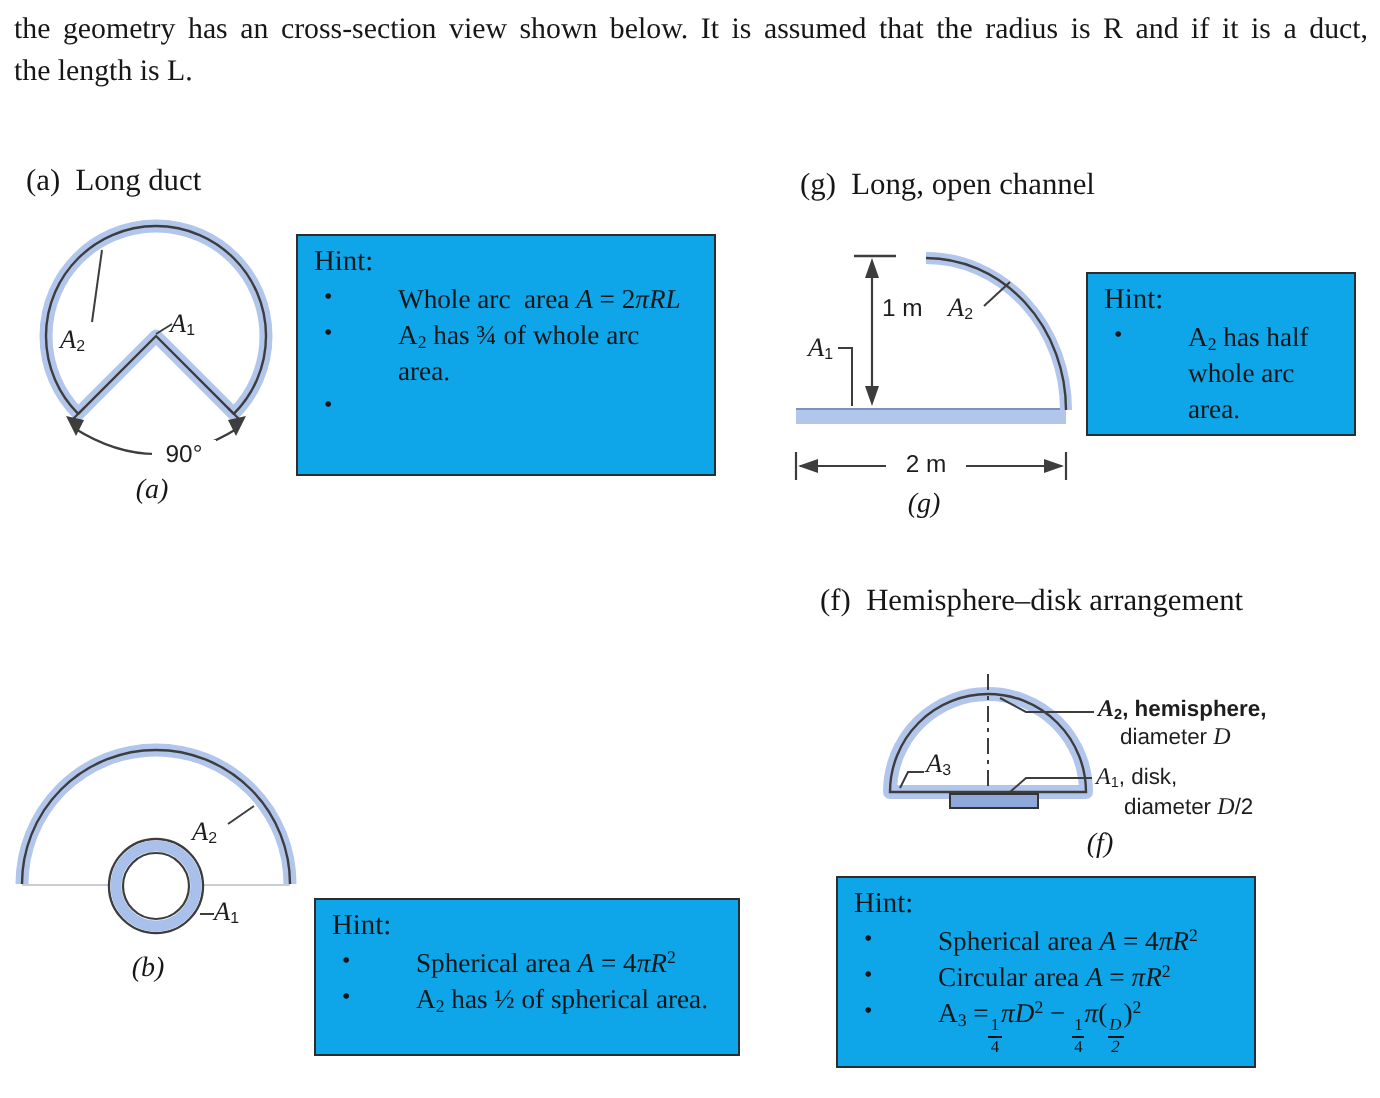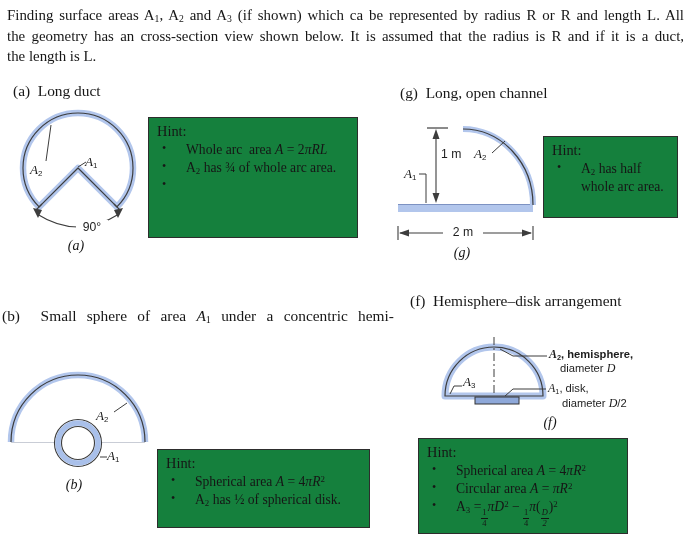--- a/index.html
+++ b/index.html
@@ -13,48 +13,47 @@
   .it{font-style:italic;font-family:"Liberation Serif",serif;}
   
   .intro{left:7px;top:5px;width:677px;font-size:14.9px;line-height:20.5px;}
   .jline{text-align:justify;text-align-last:justify;}
   .jline.last{text-align-last:left;}
   
   .heading{position:absolute;font-size:15.4px;white-space:nowrap;}
   .heading-wrap{position:absolute;font-size:15.4px;line-height:20px;}
   
   .hintbox{
-    position:absolute;border:1.4px solid #2d2d2d;background:#15803d;
+    position:absolute;border:1.4px solid #2d2d2d;background:#0ea5e9;
     padding:4px 8px 3px 8px;box-sizing:border-box;
     font-size:13.6px;line-height:1.32;
   }
   .hint-title{font-size:14.4px;}
   .brow{display:flex;}
   .bglyph{flex:0 0 24px;width:24px;padding-left:5px;font-size:12px;}
-  .btext{flex:1;}
+  .btext{flex:1;margin-left:13px;}
   .frac{display:inline-flex;flex-direction:column;text-align:center;
     font-size:0.62em;line-height:1.12;vertical-align:-0.5em;font-style:normal;}
   .frac .num{border-bottom:1px solid #141414;padding:0 1px;}
   .frac.fi{font-style:italic;}
   
   .dlabel{position:absolute;font-size:12.2px;font-family:"Liberation Sans",sans-serif;
     color:#1d1d1d;white-space:nowrap;z-index:5;}
   .dlabel .it{font-size:13.2px;}
   .dlabel.small{font-size:11.2px;}
   .dlabel.small .it{font-size:12px;}
   .dlabel.onwhite{background:#fff;text-align:center;}
   .caption{position:absolute;font-style:italic;font-size:14px;
     font-family:"Liberation Serif",serif;text-align:center;z-index:5;}
   svg.diag{position:absolute;overflow:visible;}
 </style>
 </head>
 <body>
 
 <div class="abs intro">
-  <div class="jline"><span>Finding surface areas A</span><sub>1</sub><span>, A</span><sub>2</sub><span> and A</span><sub>3</sub><span> (if shown) which ca be represented by radius R or R and length L. All</span></div>
   <div class="jline"><span>the geometry has an cross-section view shown below. It is assumed that the radius is R and if it is a duct,</span></div>
   <div class="jline last"><span>the length is L.</span></div>
 </div>
 
 <div class="heading" style="left:13px;top:82px;"><span>(a)&nbsp; Long duct</span></div>
 
 <svg class="diag" style="left:6px;top:104px;" width="145" height="156" viewBox="0 0 145 156">
   <path d="M110.9 102.9 A55 55 0 1 0 33.1 102.9 L72 64 Z" fill="#ffffff" stroke="#b2c6ec" stroke-width="6.5" stroke-linejoin="round"></path>
   <path d="M110.9 102.9 A55 55 0 1 0 33.1 102.9 L72 64 Z" fill="none" stroke="#3d3d3d" stroke-width="1.2" stroke-linejoin="round"></path>
   <line x1="40" y1="57" x2="45" y2="21" stroke="#3d3d3d" stroke-width="1"></line>
@@ -112,21 +111,20 @@
 
 <div class="hintbox" style="left:543px;top:136px;width:135px;height:82px;">
   <div class="hint-title">Hint:</div>
   <div class="brow">
     <span class="bglyph">•</span>
     <span class="btext"><span>A</span><sub>2</sub><span> has half whole arc area.</span></span>
   </div>
 </div>
 
 <div class="heading-wrap" style="left:2px;top:306px;width:392px;">
-  <div class="jline"><span>(b)&nbsp; Small sphere of area </span><span class="it">A</span><sub>1</sub><span> under a concentric hemi-</span></div>
 </div>
 
 <svg class="diag" style="left:4px;top:368px;" width="150" height="130" viewBox="0 0 150 130">
   <line x1="7" y1="74.5" x2="141" y2="74.5" stroke="#c9cdd6" stroke-width="1"></line>
   <path d="M7 74 A67 67 0 0 1 141 74" fill="none" stroke="#b2c6ec" stroke-width="6.5"></path>
   <path d="M7 74 A67 67 0 0 1 141 74" fill="none" stroke="#3d3d3d" stroke-width="1.2"></path>
   <circle cx="74" cy="75" r="23.5" fill="#ffffff" stroke="#3d3d3d" stroke-width="1.2"></circle>
   <circle cx="74" cy="75" r="20" fill="none" stroke="#a9c0ea" stroke-width="5.5"></circle>
   <circle cx="74" cy="75" r="16.5" fill="#ffffff" stroke="#3d3d3d" stroke-width="1.1"></circle>
   <line x1="110" y1="44" x2="123" y2="35" stroke="#3d3d3d" stroke-width="1"></line>
@@ -137,21 +135,21 @@
 <div class="caption" style="left:56px;top:477px;width:36px;">(b)</div>
 
 <div class="hintbox" style="left:157px;top:449px;width:213px;height:79px;">
   <div class="hint-title">Hint:</div>
   <div class="brow">
     <span class="bglyph">•</span>
     <span class="btext"><span>Spherical area </span><span class="it">A</span><span> = 4</span><span class="it">π</span><span class="it">R</span><sup>2</sup></span>
   </div>
   <div class="brow">
     <span class="bglyph">•</span>
-    <span class="btext"><span>A</span><sub>2</sub><span> has ½ of spherical disk.</span></span>
+    <span class="btext"><span>A</span><sub>2</sub><span> has ½ of spherical area.</span></span>
   </div>
 </div>
 
 <div class="heading" style="left:410px;top:292px;"><span>(f)&nbsp; Hemisphere–disk arrangement</span></div>
 
 <svg class="diag" style="left:428px;top:332px;" width="255" height="100" viewBox="0 0 255 100">
   <path d="M17 64 A49 49 0 0 1 115 64 Z" fill="#ffffff" stroke="#b2c6ec" stroke-width="7" stroke-linejoin="round"></path>
   <path d="M17 64 A49 49 0 0 1 115 64 Z" fill="none" stroke="#3d3d3d" stroke-width="1.2"></path>
   <line x1="66" y1="5" x2="66" y2="63" stroke="#3d3d3d" stroke-width="1" stroke-dasharray="8 3 2 3"></line>
   <rect x="47" y="65" width="44" height="7" fill="#8ea8d9" stroke="#333333" stroke-width="1"></rect>

